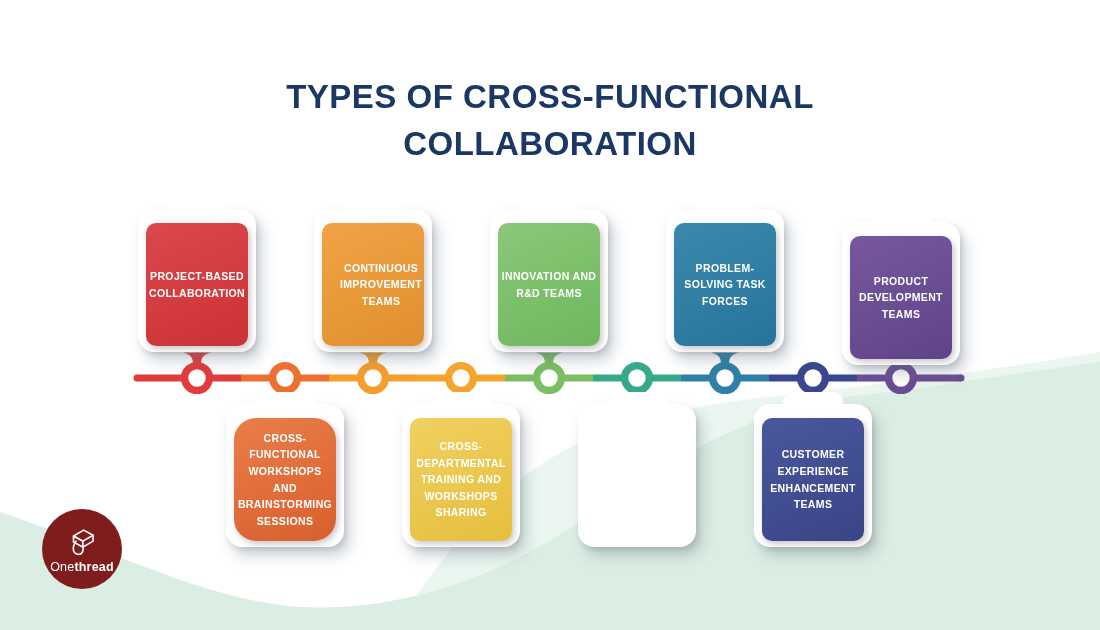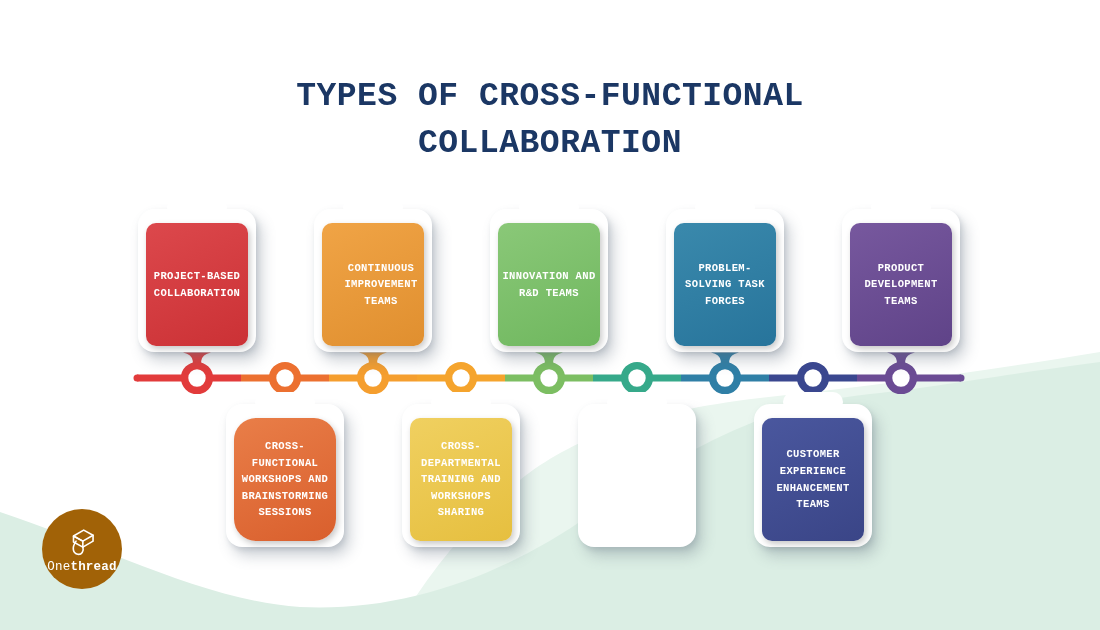--- a/index.html
+++ b/index.html
@@ -1,19 +1,19 @@
 <!DOCTYPE html>
 <html><head>
 <meta charset="utf-8">
 <style>
   html,body { margin:0; padding:0; background:#f2f2f2; }
   .stage {
     position:relative; width:1100px; height:630px; margin:0 auto;
     background:#ffffff; overflow:hidden;
-    font-family:Liberation Mono, monospace;
+    font-family:Liberation Sans, sans-serif;
   }
   .bg-svg { position:absolute; inset:0; z-index:0; }
   .title {
     position:absolute; top:74px; left:0; width:100%;
     text-align:center; z-index:2;
     font-weight:800; font-size:33px; letter-spacing:0.5px; line-height:1.42;
   }
   .timeline-svg { position:absolute; inset:0; z-index:1; }
   .cards-layer { position:absolute; inset:0; z-index:2; }
   .frame {
@@ -130,29 +130,29 @@
           <div class="cardLabel" style="color: rgb(255, 255, 255);">PROBLEM-SOLVING TASK FORCES</div>
         </div>
         <div class="cap"></div>
       </div>
       <div class="frame" style="left: 754px; top: 404px;">
         <div class="cardColor" style="background: linear-gradient(155deg, rgb(74, 87, 158) 0%, rgb(58, 69, 135) 100%);">
           <div class="cardLabel" style="color: rgb(255, 255, 255);">CUSTOMER EXPERIENCE ENHANCEMENT TEAMS</div>
         </div>
         <div class="cap"></div>
       </div>
-      <div class="frame" style="left: 842px; top: 209px;">
+      <div class="frame" style="left: 842px; top: 222px;">
         <div class="cardColor" style="background: linear-gradient(155deg, rgb(119, 88, 158) 0%, rgb(95, 67, 136) 100%);">
           <div class="cardLabel" style="color: rgb(255, 255, 255);">PRODUCT DEVELOPMENT TEAMS</div>
         </div>
         <div class="cap"></div>
       </div>
     </div>
 
-  <div class="logo" id="logoCircle" style="background: #a16207;">
+  <div class="logo" id="logoCircle" style="background: #7f1d1d;">
     <svg width="34" height="34" viewBox="0 0 40 40" fill="none" stroke="#ffffff" stroke-width="1.9" stroke-linejoin="round" stroke-linecap="round">
       <path d="M10 13 L22 6 L33 12 L21 19 Z"></path>
       <path d="M10 13 L10 20 L21 26 L21 19 Z"></path>
       <path d="M33 12 L33 19 L21 26"></path>
       <path d="M13 19 C7.5 27 9.5 33.5 15 34.5 C19.5 35.3 22.5 31 21 26"></path>
     </svg>
     <div class="logoText"><span>One</span><b>thread</b></div>
   </div>
 
 </div>

